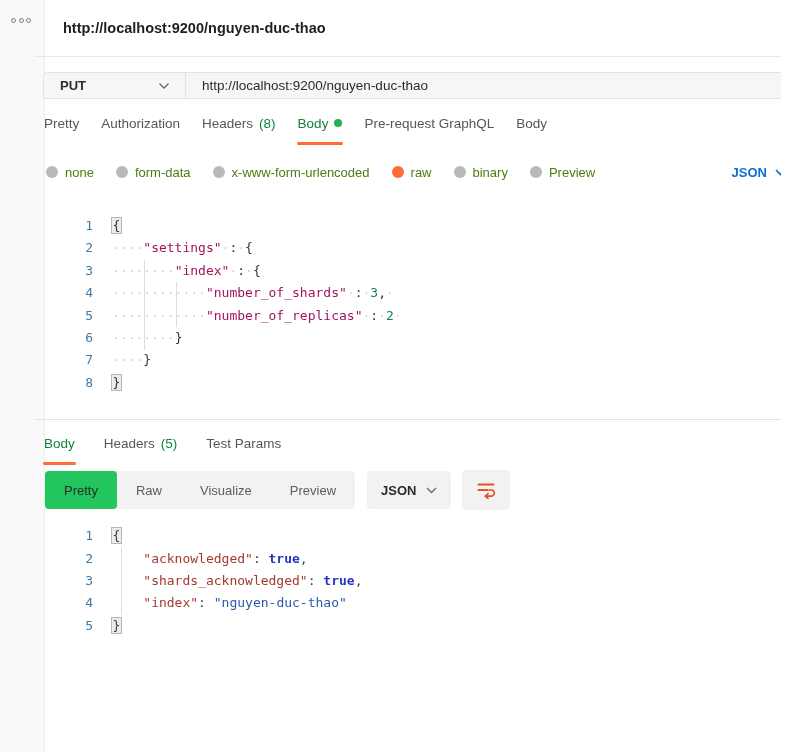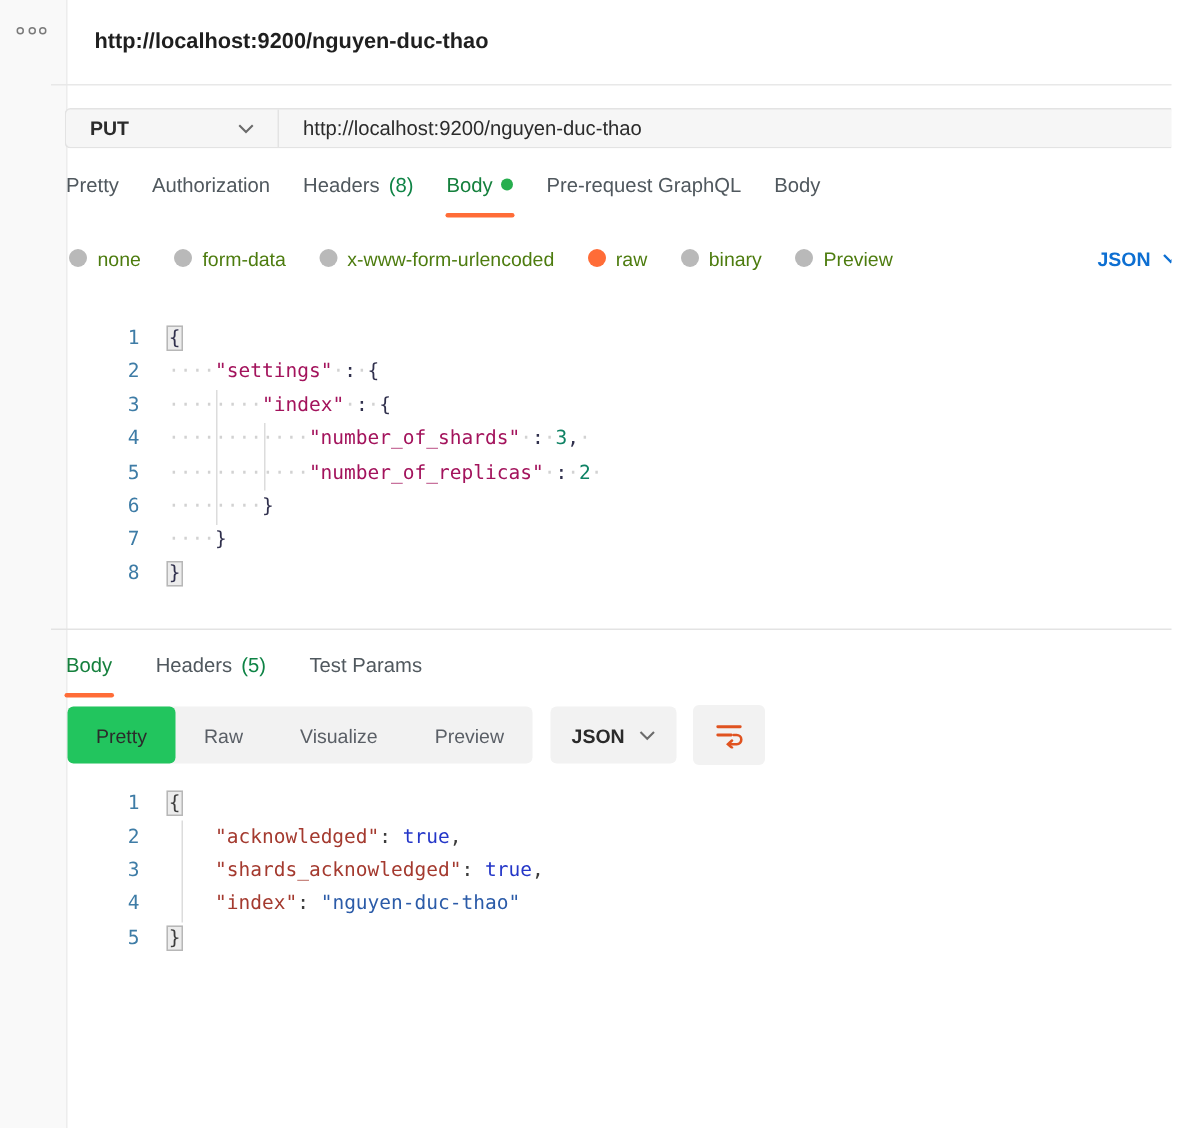--- a/index.html
+++ b/index.html
@@ -48,21 +48,21 @@
   .code-line { display:flex; line-height:22.4px; height:22.4px; white-space:pre; }
   .gutter { flex:0 0 59px; width:59px; text-align:right; color:#3e7ca6; user-select:none; }
   .code { padding-left:19px; }
   .seg-w { color:#d2d2d2; }
   .seg-t { color:#333; }
   .brace-hl { background:#ececec; border:1px solid #b7b7b7; margin:0 -1px; padding:0 0.5px; }
   .req-editor .seg-k { color:#a3135c; }
   .req-editor .seg-n { color:#0e8264; }
   .req-editor .seg-p, .req-editor .brace-hl { color:#30304d; }
   .res-editor .seg-k { color:#a43a2f; }
-  .res-editor .seg-b { color:#2436c8; font-weight:normal;text-align:right; }
+  .res-editor .seg-b { color:#2436c8; font-weight:bold;text-align:right; }
   .res-editor .seg-s { color:#2b5ba8; }
   .res-editor .seg-p, .res-editor .brace-hl { color:#3c3c3c; }
   .guide { position:absolute; width:1px; background:#dcdcdc; }
 
   .divider { height:1px; background:#e3e3e3; }
 
   
   .res-tabs { display:flex; align-items:center; height:47px; padding-left:9px; }
   .res-tabs .tab { margin-right:27px; }
 

